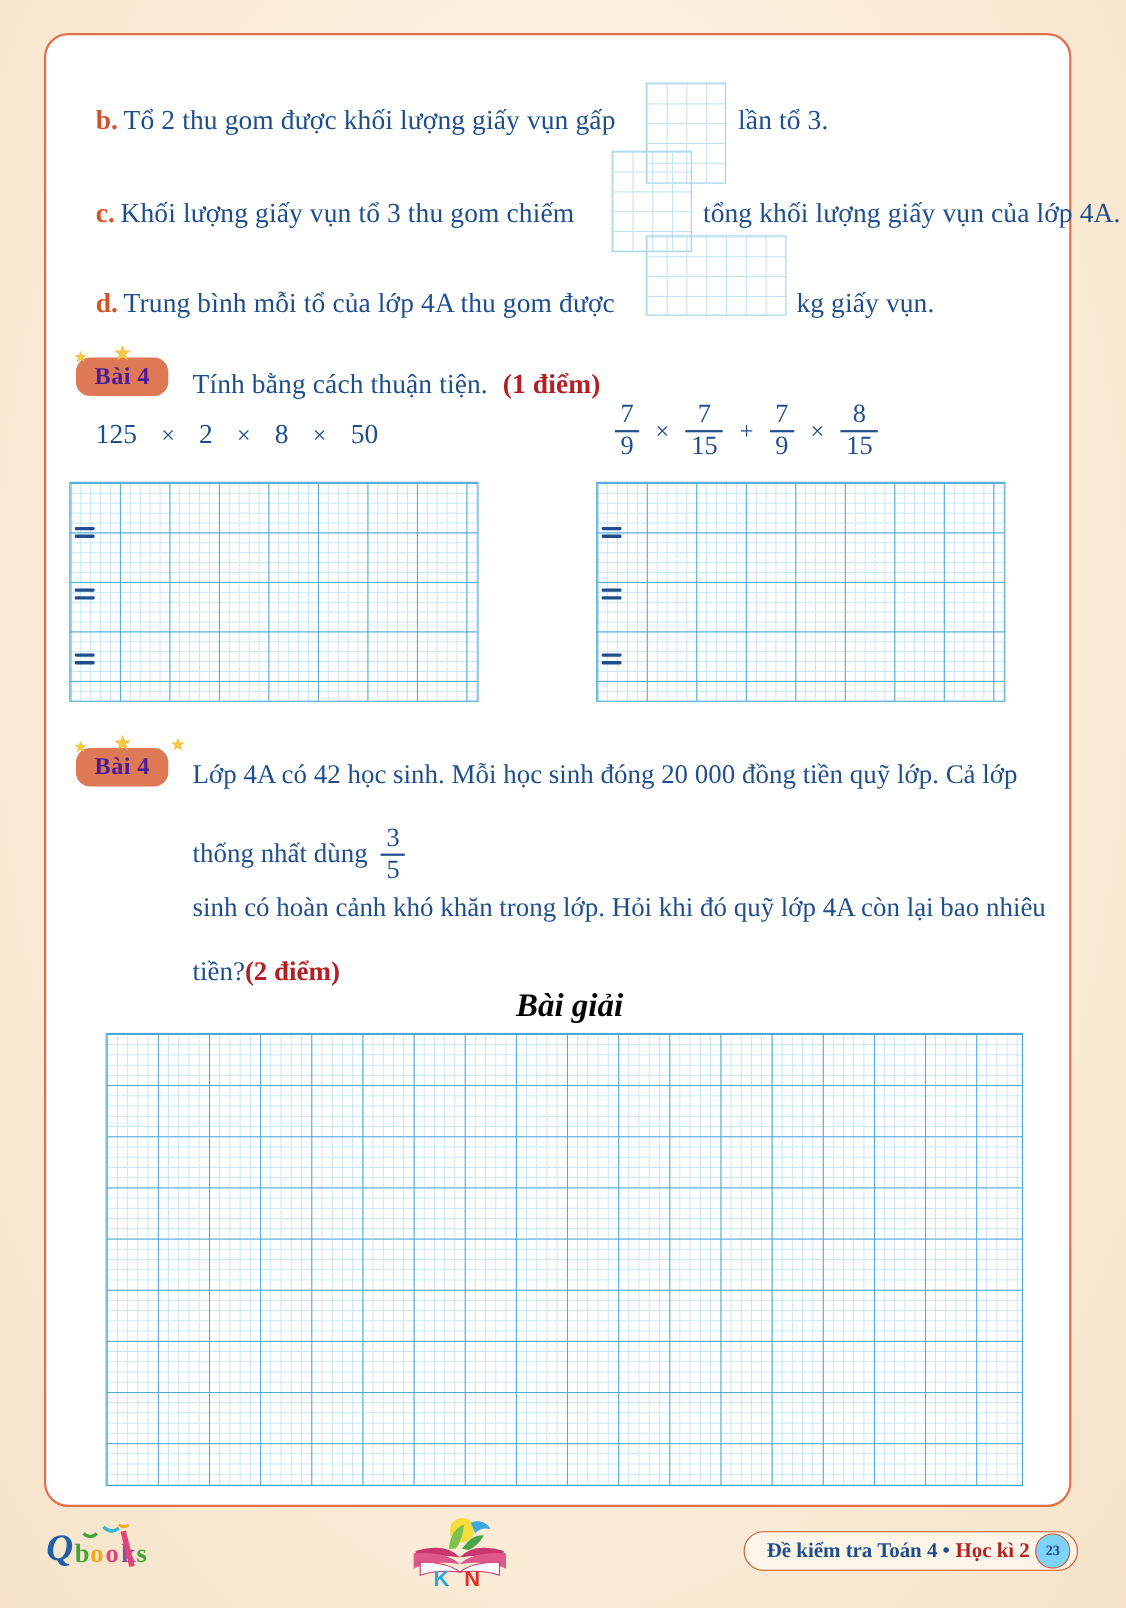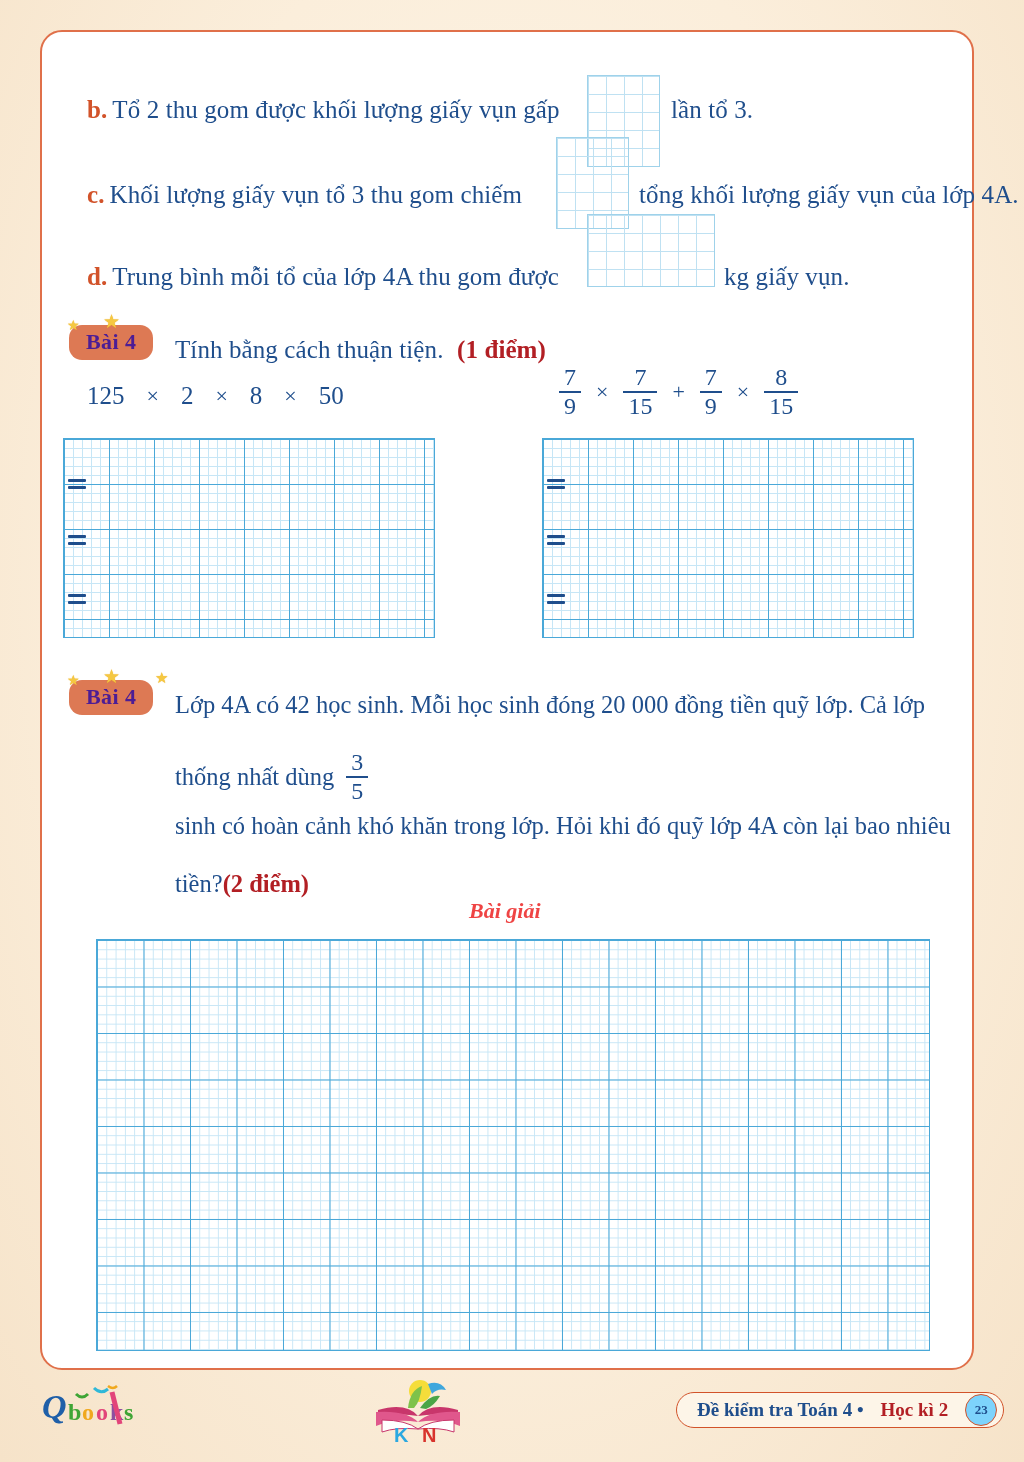--- a/index.html
+++ b/index.html
@@ -140,22 +140,22 @@
   .b5-line{
     position:absolute;
     color:#1f4e8c;
     font-size:24.5px;
     white-space:nowrap;
     display:flex;
     align-items:center;
   }
   .baigiai{
     position:absolute;
-    color:#ef4444;
-    font-size:22px;
+    color:#000000;
+    font-size:30px;
     font-style:italic;
     font-weight:bold;
   }
 
   
   .footer{
     position:absolute;
     left:0;top:1378px;width:1024px;height:84px;
   }
   .qbooks{
@@ -166,21 +166,21 @@
     position:absolute;left:368px;top:0px;
     width:96px;height:62px;
   }
   .pagepill{
     position:absolute;
     left:676px;top:14px;
     height:34px;
     border:1.6px solid #d2532a;
     border-radius:19px;
     padding:0 6px 0 20px;
-    display:flex;align-items:center;gap:17px;
+    display:flex;align-items:center;gap:5px;
     background:#fdf5e8;
   }
   .pagepill .t1{color:#1f4e8c;font-weight:bold;font-size:19px;}
   .pagepill .t2{color:#b21f24;font-weight:bold;font-size:19px;}
   .pagenum{
     width:30px;height:30px;border-radius:50%;
     border:1.6px solid #d2532a;
     color:#1f4e8c;font-weight:bold;font-size:13px;
     display:flex;align-items:center;justify-content:center;
     background:#7dd3fc;

